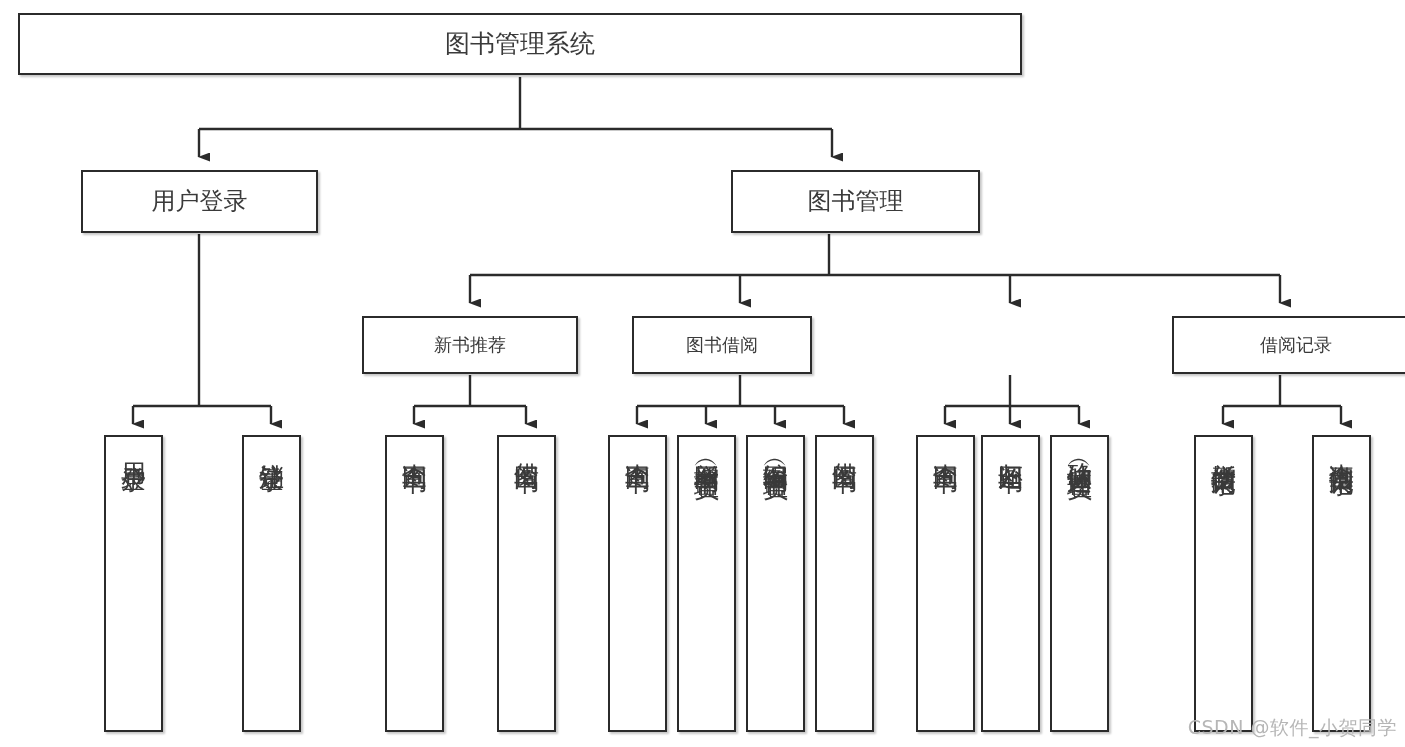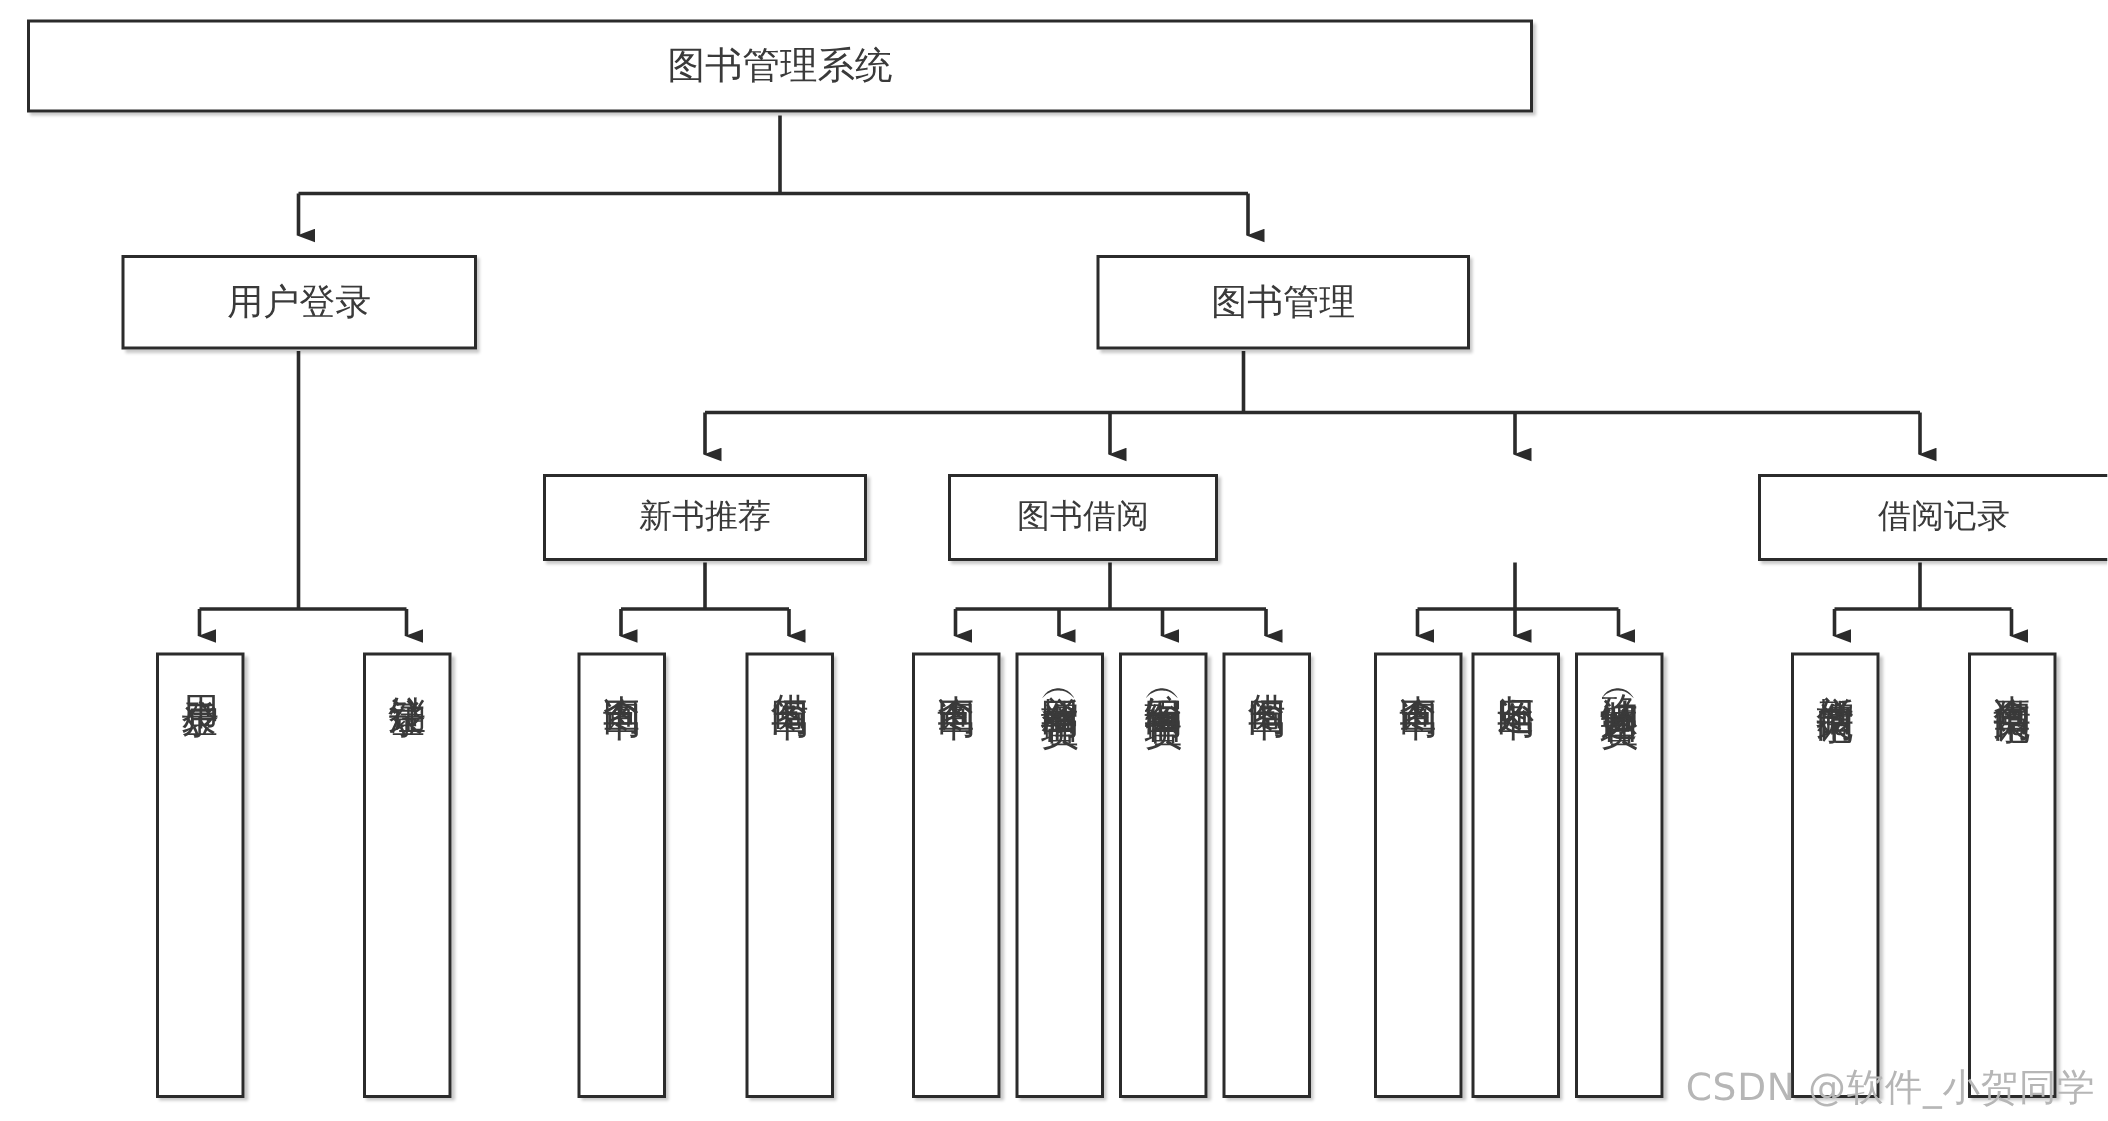--- a/index.html
+++ b/index.html
@@ -37,39 +37,39 @@
     color: #3a3a3a;
     overflow: hidden;
   }
   .node .label {
     text-align: center;
     line-height: 1.18;
     white-space: nowrap;
   }
   .node.root .label { font-size: 25px; }
   .node.lvl2 .label { font-size: 24px; }
-  .node.lvl3 .label { font-size: 22px; }
+  .node.lvl3 .label { font-size: 18px; }
   .node.leaf {
     align-items: flex-start;
     justify-content: center;
     padding-top: 6px;
   }
   .node.leaf .label {
     writing-mode: vertical-rl;
     text-orientation: upright;
     font-size: 25px;
     letter-spacing: 2px;
     line-height: 1.0;
     white-space: nowrap;
   }
   .watermark {
     position: absolute;
     right: 8px;
     bottom: 6px;
-    font-size: 25px;
+    font-size: 19px;
     color: #b6b6b6;
     letter-spacing: 0.5px;
     white-space: nowrap;
   }
 </style>
 </head>
 <body>
 
 <div id="canvas">
 

